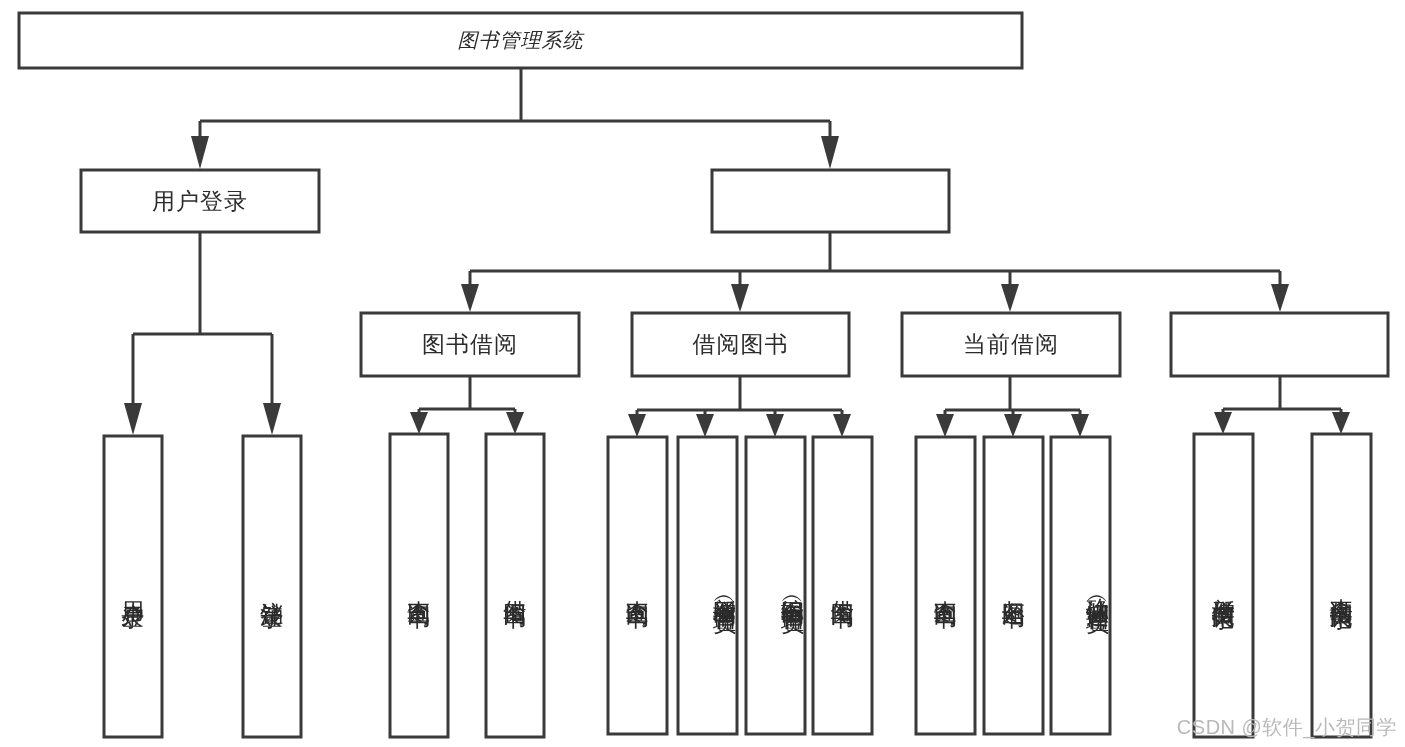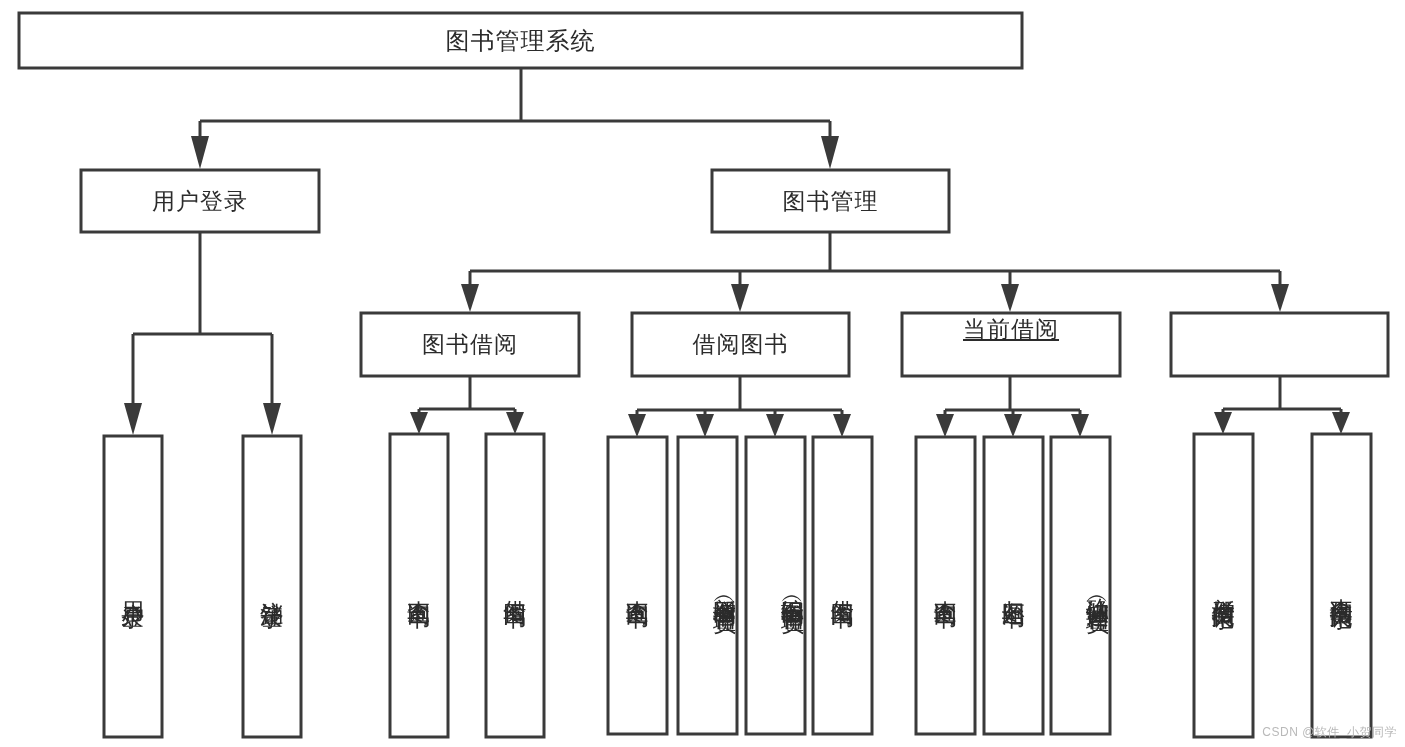--- a/index.html
+++ b/index.html
@@ -63,28 +63,29 @@
     align-items: center;
     justify-content: center;
     font-family: "Liberation Sans", "DejaVu Sans", sans-serif;
     font-size: 23px;
     color: #2b2b2b;
     letter-spacing: 1px;
     white-space: nowrap;
     pointer-events: none;
   }
   .title-label {
-    font-size: 24px;
+    font-size: 20px;
+    font-style: italic;
   }
   #watermark {
     position: absolute;
     right: 8px;
     bottom: 6px;
     font-family: "Liberation Sans", "DejaVu Sans", sans-serif;
-    font-size: 12px;
+    font-size: 20px;
     color: #b9b9b9;
     letter-spacing: 0.5px;
     white-space: nowrap;
     pointer-events: none;
   }
 </style>
 </head>
 <body>
 
 <div id="diagram-root">
@@ -178,25 +179,24 @@
     <rect class="node-box" x="1051" y="437" width="59" height="297"></rect>
 
     <rect class="node-box" x="1194" y="434" width="59" height="303"></rect>
     <rect class="node-box" x="1312" y="434" width="59" height="303"></rect>
 
   </svg>
 
   <div class="hlabel-wrap title-label" style="left:19px; top:13px; width:1003px; height:55px;">图书管理系统</div>
 
   <div class="hlabel-wrap" style="left:81px; top:170px; width:238px; height:62px;">用户登录</div>
-  <div class="hlabel-wrap" style="left:712px; top:170px; width:237px; height:62px;">图书管理</div>
 
   <div class="hlabel-wrap" style="left:361px; top:313px; width:218px; height:63px;">图书借阅</div>
   <div class="hlabel-wrap" style="left:632px; top:313px; width:217px; height:63px;">借阅图书</div>
-  <div class="hlabel-wrap" style="left:902px; top:298px; width:218px; height:63px;text-decoration:underline;">当前借阅</div>
+  <div class="hlabel-wrap" style="left:902px; top:313px; width:218px; height:63px;">当前借阅</div>
 
   <div class="vlabel-wrap" style="left:104px; top:436px; width:58px; height:301px;">用户登录</div>
   <div class="vlabel-wrap" style="left:243px; top:436px; width:58px; height:301px;">注销登录</div>
 
   <div class="vlabel-wrap" style="left:390px; top:434px; width:58px; height:303px;">查询图书</div>
   <div class="vlabel-wrap" style="left:486px; top:434px; width:58px; height:303px;">借阅图书</div>
 
   <div class="vlabel-wrap" style="left:608px; top:437px; width:59px; height:297px;">查询图书</div>
   <div class="vlabel-wrap" style="left:678px; top:437px; width:59px; height:297px; align-items:flex-start; padding-top:6px; box-sizing:border-box;">新增图书（管理员）</div>
   <div class="vlabel-wrap" style="left:746px; top:437px; width:59px; height:297px; align-items:flex-start; padding-top:6px; box-sizing:border-box;">编辑图书（管理员）</div>

